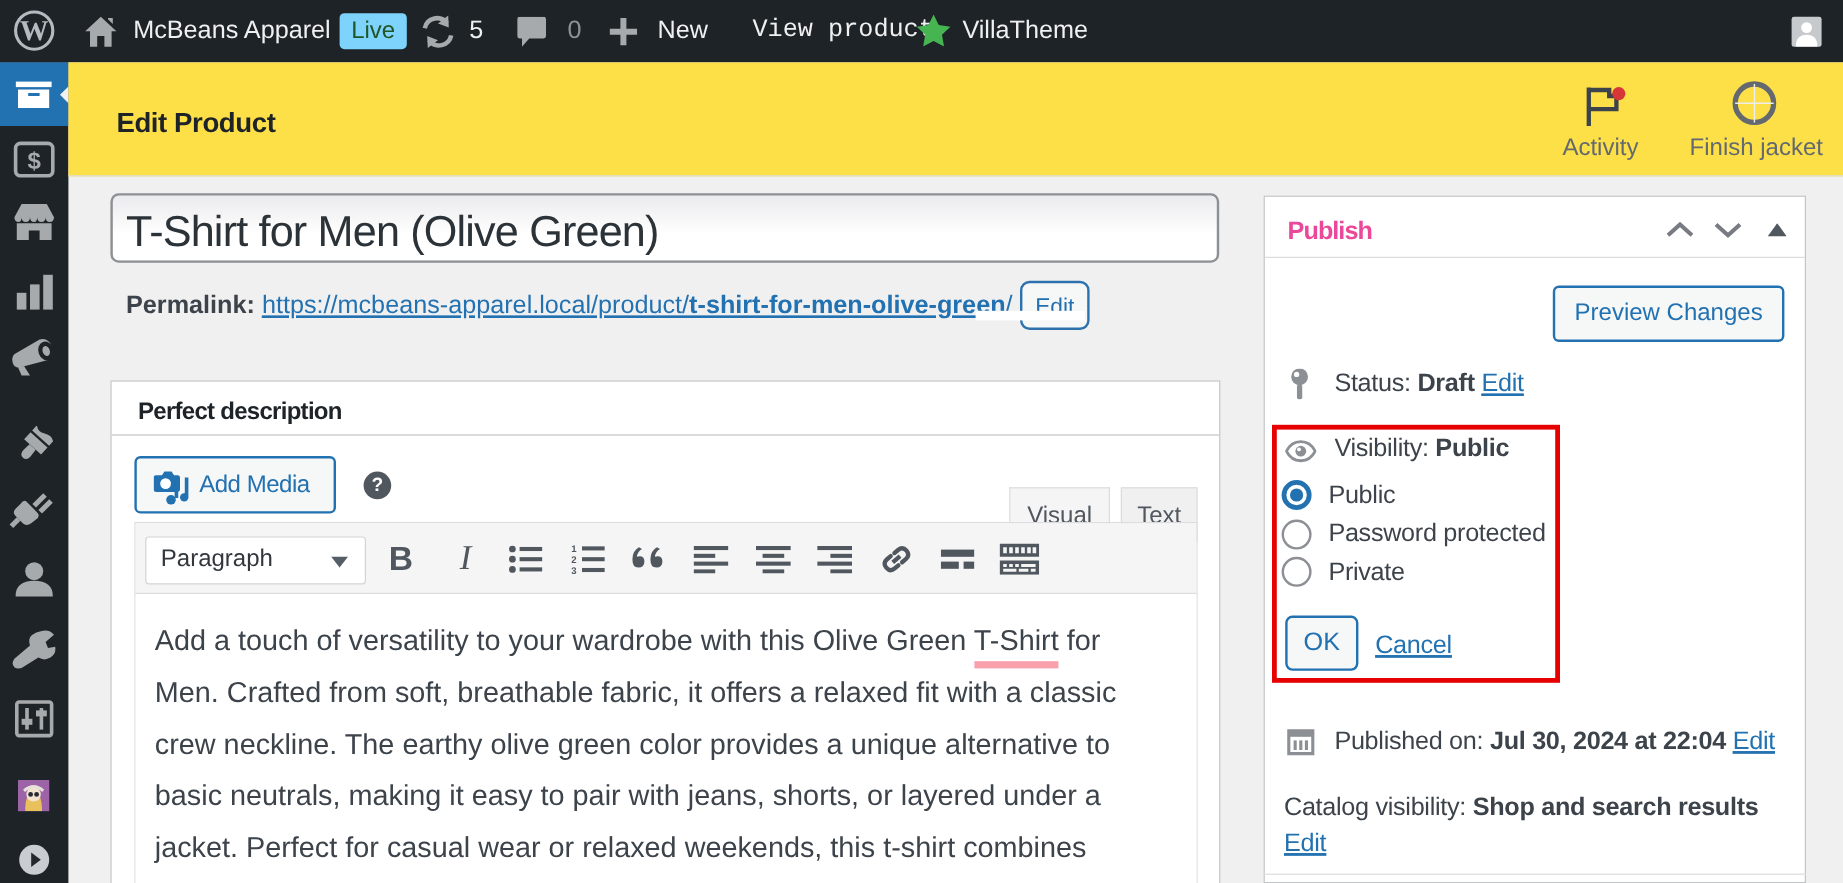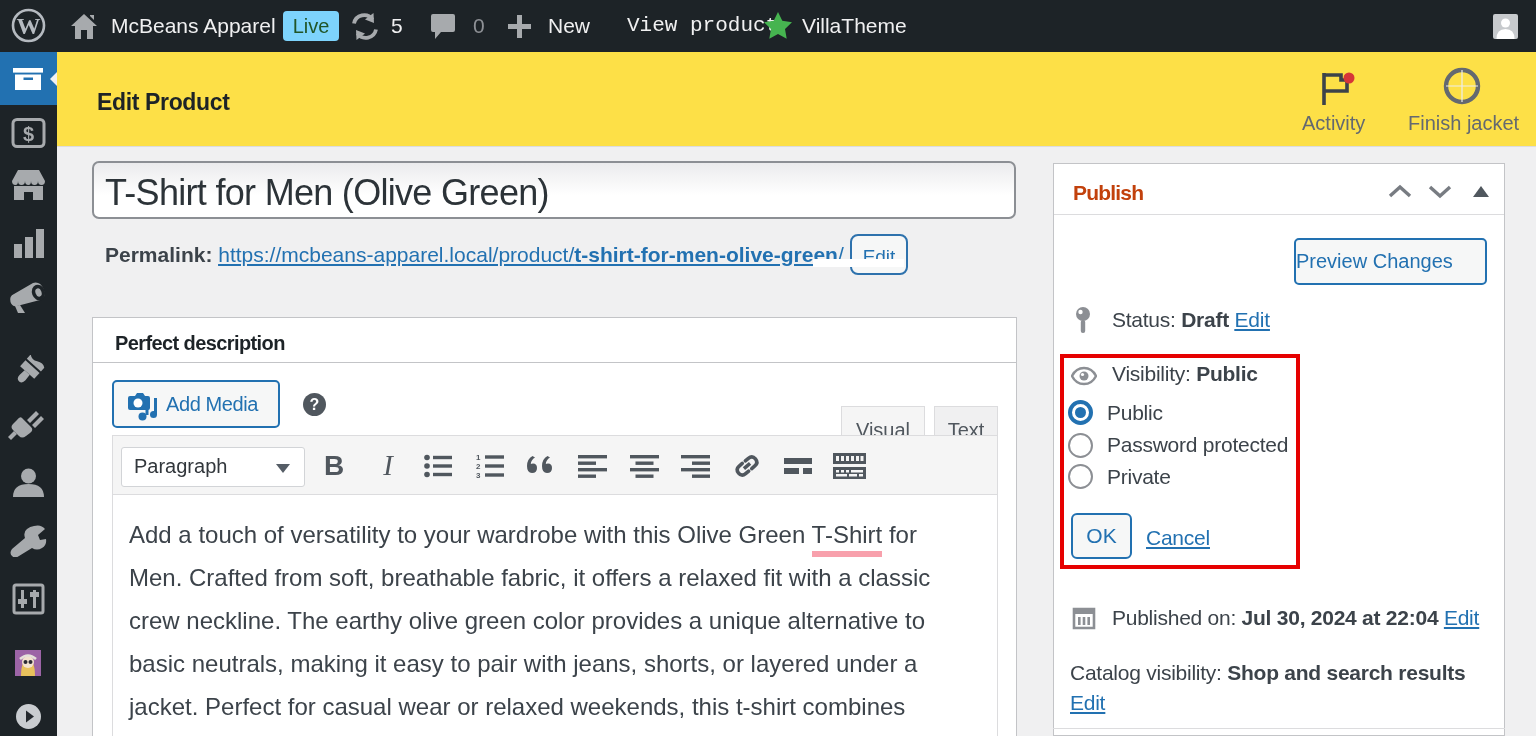--- a/index.html
+++ b/index.html
@@ -40,23 +40,23 @@
 #toolbar { position:absolute; left:0; top:0; width:884px; height:59px; background:#f5f5f5; border-bottom:1px solid #dcdcde; }
 #paraselect { position:absolute; left:8px; top:11px; width:184px; height:40px; background:#fff; border:1.5px solid #d2d4d7; border-radius:3px; }
 #paraselect span { position:absolute; left:12px; top:7px; font-size:20px; color:#32373c; }
 #paraselect .tri { position:absolute; right:14px; top:16px; width:0; height:0; border:7px solid transparent; border-top:9px solid #555d66; }
 .tbico { position:absolute; top:0; height:59px; display:flex; align-items:center; justify-content:center; width:40px; }
 #econtent { position:absolute; left:0; top:60px; width:884px; height:283px; background:#fff; overflow:hidden; }
 #econtent .etext { position:absolute; left:16px; top:17px; font-size:24px; color:#3c434a; line-height:43px; white-space:nowrap; }
 .pinku { border-bottom:6px solid #f8a0ac; padding-bottom:3px; }
 
 #pubpanel { position:absolute; left:1053px; top:163px; width:452px; height:573px; background:#fff; border:1px solid #c3c4c7; }
-#pubpanel .ptitle { position:absolute; left:19px; top:17px; font-size:21px; font-weight:bold; letter-spacing:-0.8px; color:#c2410c; }
+#pubpanel .ptitle { position:absolute; left:19px; top:17px; font-size:21px; font-weight:bold; letter-spacing:-0.8px; color:#ec4899; }
 #pubhead { position:absolute; left:0; top:0; width:100%; height:51px; border-bottom:1px solid #dcdcde; }
-#previewbtn { position:absolute; left:240px; top:74px; width:193px; height:47px; background:#f6f7f7; border:2px solid #2271b1; border-radius:5px; color:#2271b1; font-size:20px; line-height:43px; }
+#previewbtn { position:absolute; left:240px; top:74px; width:193px; height:47px; background:#f6f7f7; border:2px solid #2271b1; border-radius:5px; color:#2271b1; font-size:20px; text-align:center; line-height:43px; }
 .prow { position:absolute; font-size:21px; letter-spacing:-0.25px; color:#3c434a; white-space:nowrap; }
 .prow a { color:#2271b1; }
 #redrect { position:absolute; left:1060px; top:354px; width:240px; height:215px; border:4px solid #e60000; }
 .radio { position:absolute; width:25px; height:25px; border-radius:50%; background:#fff; border:2px solid #8c8f94; }
 #radio1 { border:4px solid #2271b1; }
 #radio1:after { content:""; position:absolute; left:3px; top:3px; width:11px; height:11px; border-radius:50%; background:#2271b1; }
 #okbtn { position:absolute; left:1071px; top:513px; width:61px; height:46px; background:#f6f7f7; border:2px solid #2271b1; border-radius:6px; color:#2271b1; font-size:21px; text-align:center; line-height:42px; }
 #pubbottom { position:absolute; left:1053px; top:728px; width:452px; height:1px; background:#dcdcde; }
 u { text-decoration:underline; }
 .b { font-weight:bold; }

